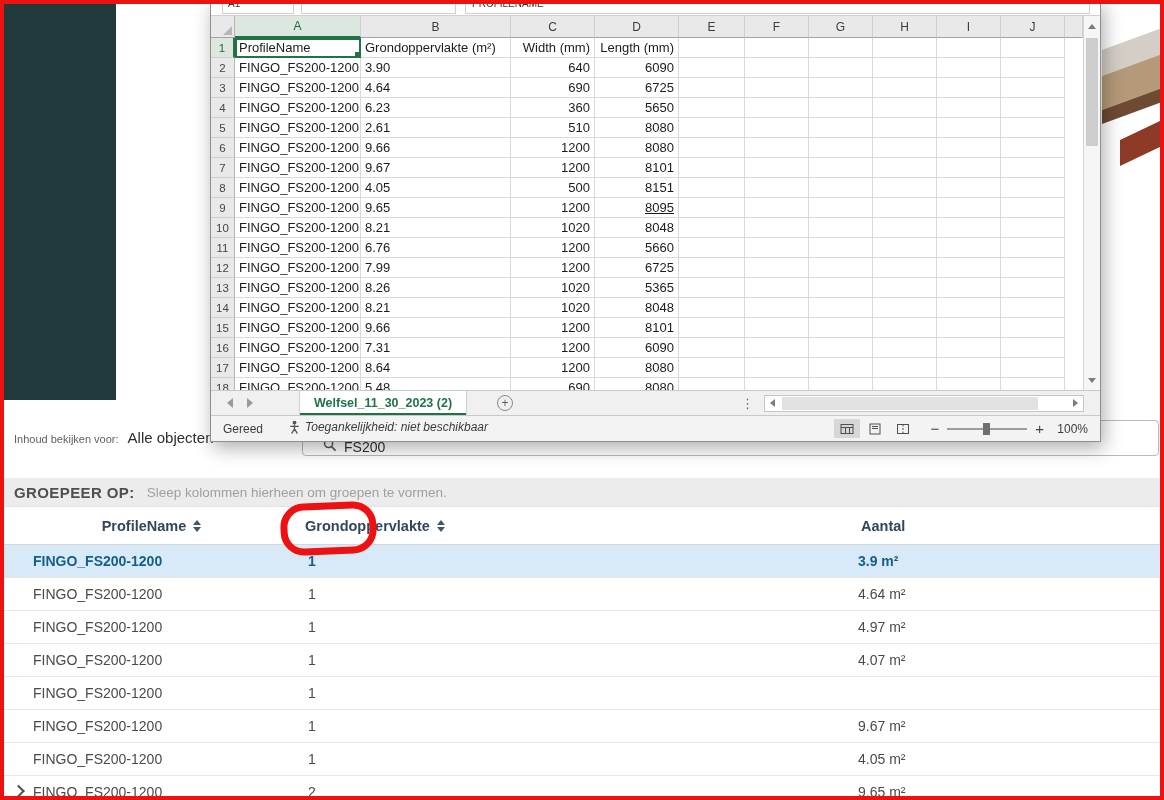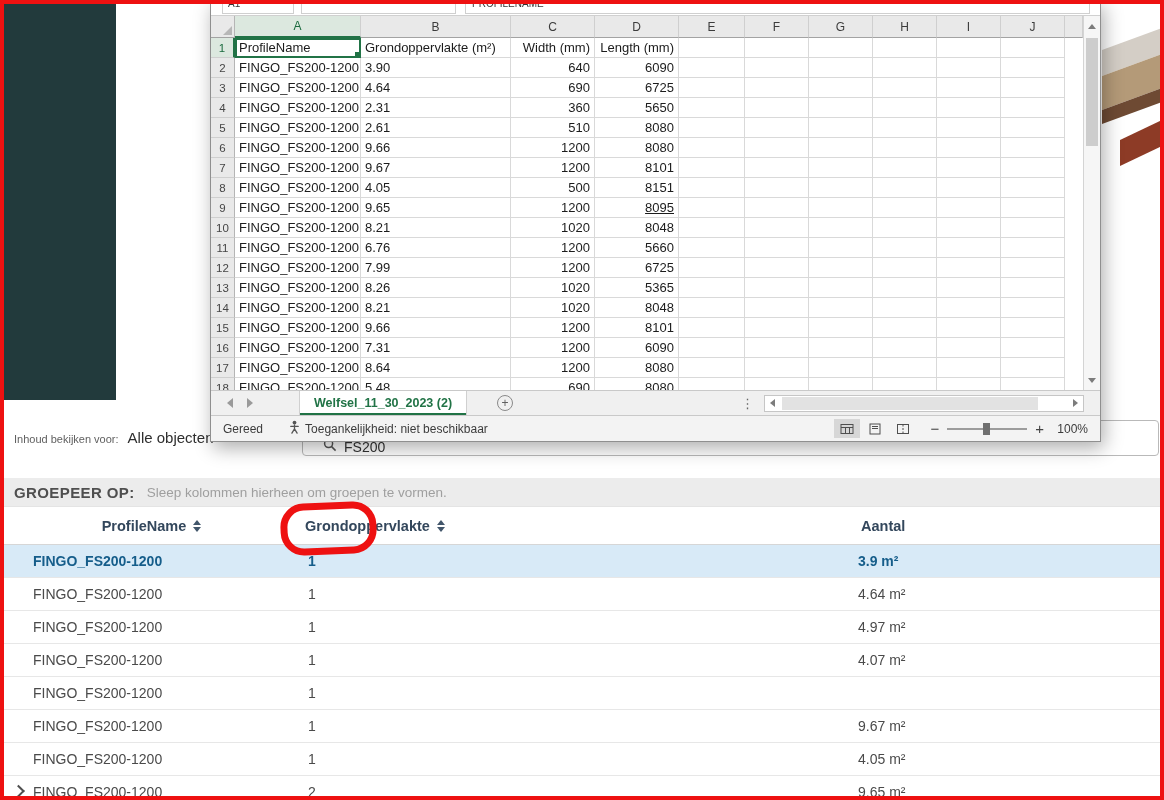--- a/index.html
+++ b/index.html
@@ -113,21 +113,21 @@
   .xl-hbtn{width:15px;height:100%;display:flex;align-items:center;justify-content:center;flex:none;}
   .tri-w{width:0;height:0;border-top:4px solid transparent;border-bottom:4px solid transparent;
          border-right:5px solid #7c7c7c;}
   .tri-e{width:0;height:0;border-top:4px solid transparent;border-bottom:4px solid transparent;
          border-left:5px solid #7c7c7c;}
   .hthumb{width:256px;height:13px;background:#e2e2e2;margin-left:2px;}
 
   .xl-status{height:26px;background:#f3f3f3;border-top:1px solid #c9c9c9;display:flex;align-items:center;
              font-size:12px;color:#3c3c3c;box-sizing:border-box;}
   .st-ready{margin-left:12px;}
-  .st-access{margin-left:26px;display:flex;align-items:center;gap:5px;}
+  .st-access{margin-left:26px;display:flex;align-items:flex-start;gap:5px;font-style:italic;}
   .st-views{margin-left:auto;display:flex;gap:2px;}
   .st-view{width:26px;height:19px;display:flex;align-items:center;justify-content:center;}
   .st-view.active{background:#d7d7d7;}
   .st-zoom{display:flex;align-items:center;margin-left:14px;margin-right:12px;gap:8px;}
   .zsign{font-size:15px;color:#444;}
   .zoomtrack{position:relative;width:80px;height:2px;background:#9c9c9c;}
   .zoomthumb{position:absolute;left:36px;top:-5px;width:7px;height:12px;background:#6f6f6f;}
   .zlabel{width:36px;text-align:right;}
 
   .annot{position:absolute;left:0;top:0;z-index:60;pointer-events:none;}
@@ -311,21 +311,21 @@
             <div class="xl-cell" style="width: 66px;"></div>
             <div class="xl-cell" style="width: 64px;"></div>
             <div class="xl-cell" style="width: 64px;"></div>
             <div class="xl-cell" style="width: 64px;"></div>
             <div class="xl-cell" style="width: 64px;"></div>
             <div class="xl-cell" style="width: 64px;"></div>
           </div>
           <div class="xl-row">
             <div class="xl-rnum">4</div>
             <div class="xl-cell" style="width: 126px;">FINGO_FS200-1200</div>
-            <div class="xl-cell" style="width: 150px;">2.31</div>
+            <div class="xl-cell" style="width: 150px;">6.23</div>
             <div class="xl-cell num" style="width: 84px;">360</div>
             <div class="xl-cell num" style="width: 84px;">5650</div>
             <div class="xl-cell" style="width: 66px;"></div>
             <div class="xl-cell" style="width: 64px;"></div>
             <div class="xl-cell" style="width: 64px;"></div>
             <div class="xl-cell" style="width: 64px;"></div>
             <div class="xl-cell" style="width: 64px;"></div>
             <div class="xl-cell" style="width: 64px;"></div>
           </div>
           <div class="xl-row">

